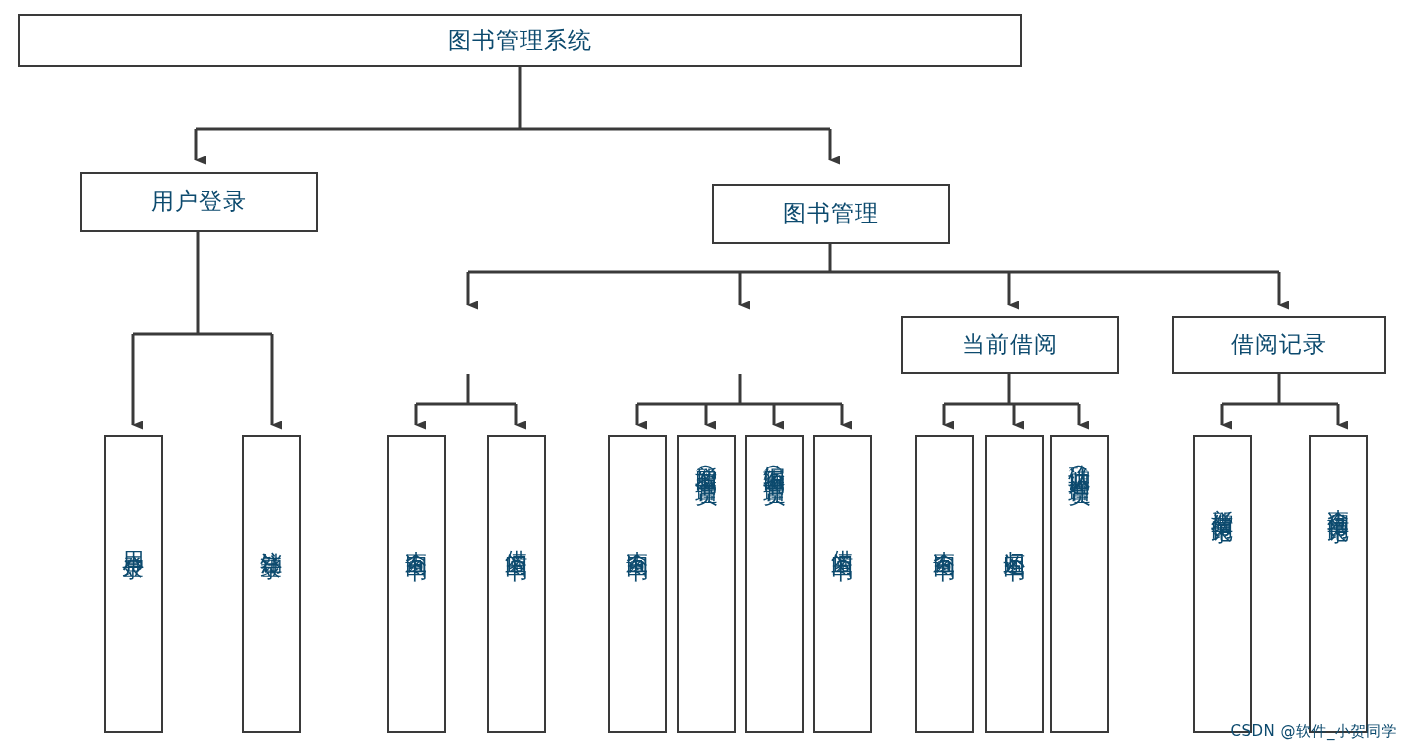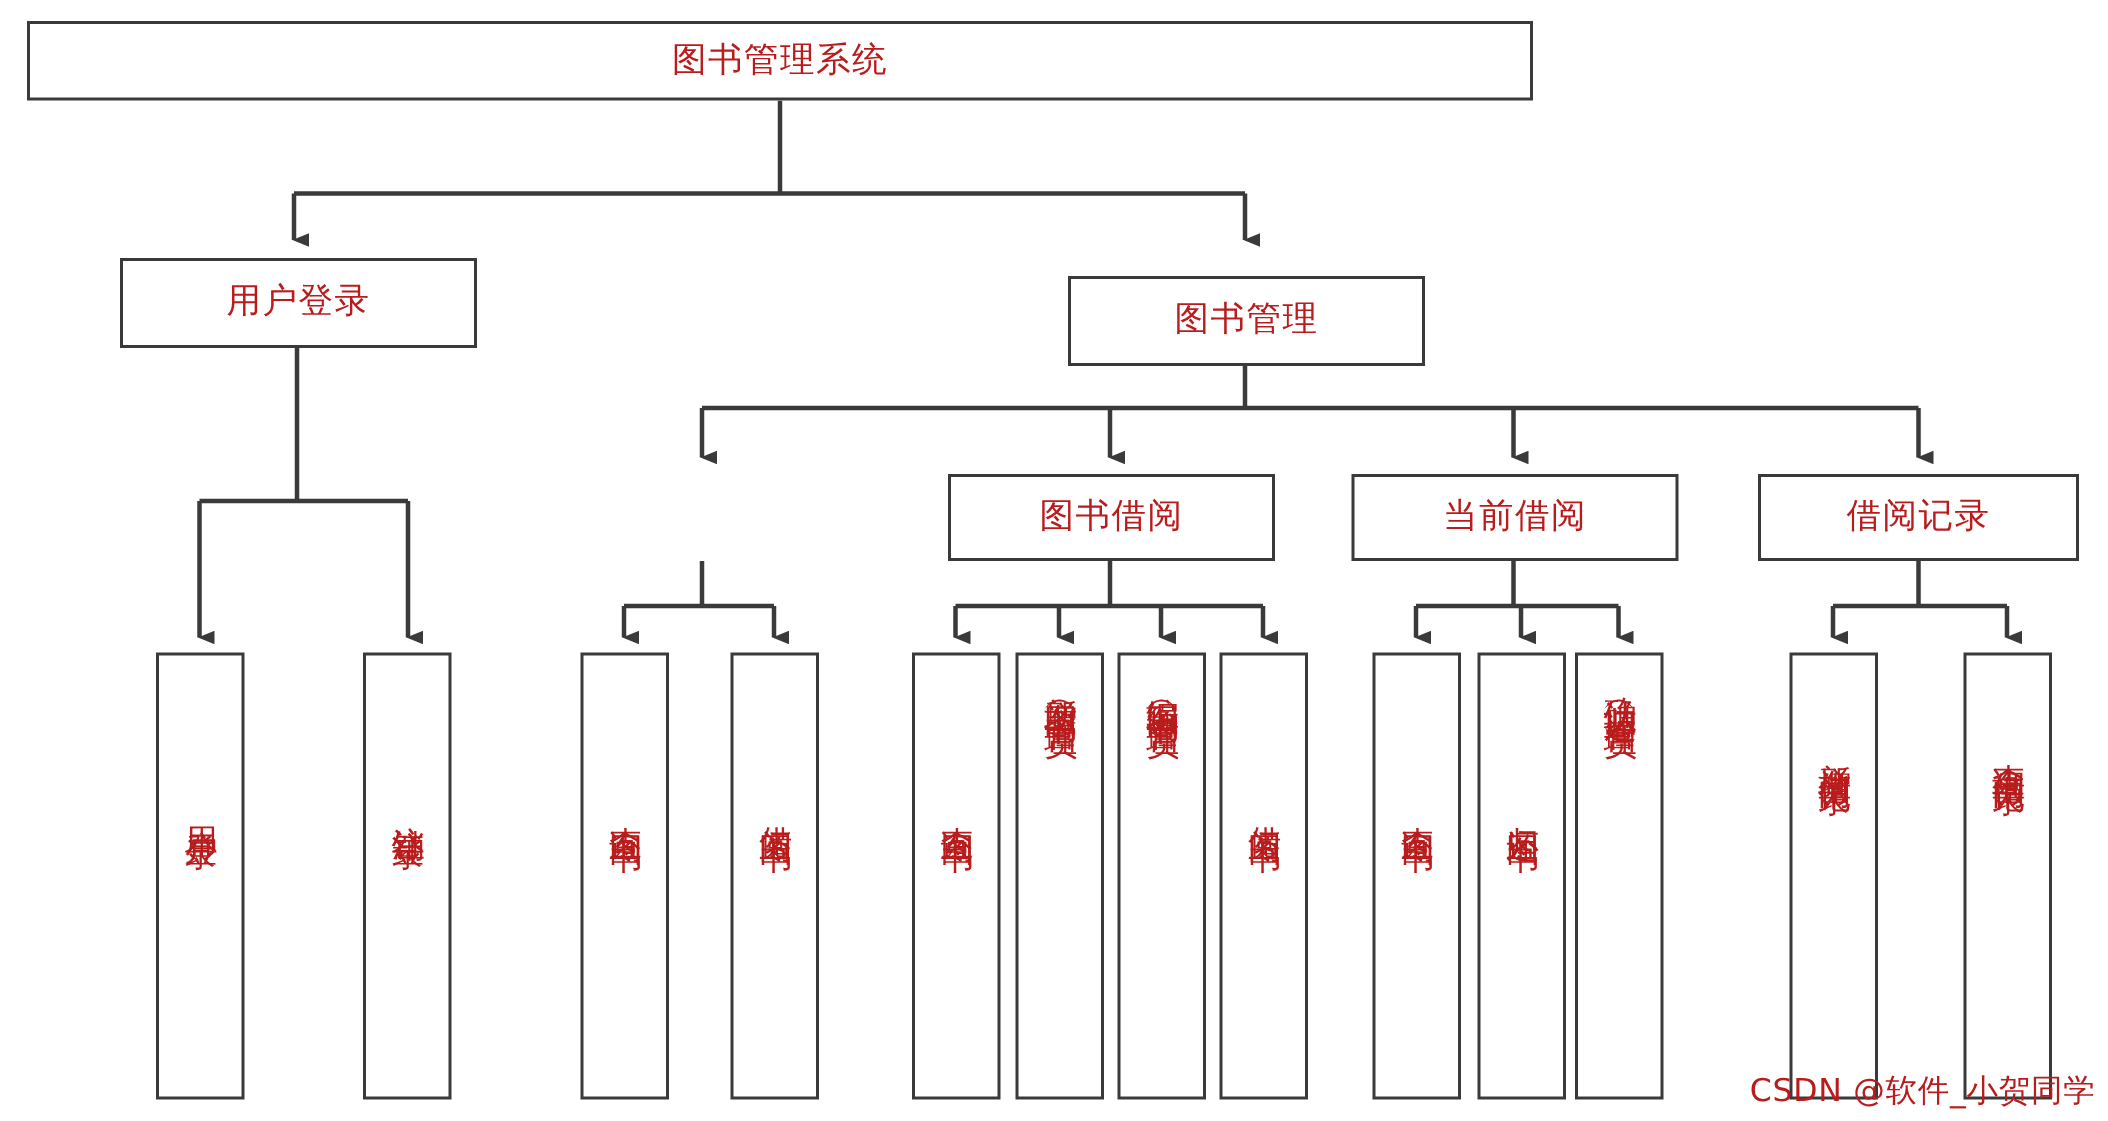--- a/index.html
+++ b/index.html
@@ -26,21 +26,21 @@
     pointer-events: none;
   }
   .node {
     position: absolute;
     box-sizing: border-box;
     background: #ffffff;
     border: 2px solid #3a3a3a;
     display: flex;
     align-items: center;
     justify-content: center;
-    color: #b91c1c;
+    color: #0c4a6e;
   }
   .node.horiz {
     font-size: 23px;
     letter-spacing: 1px;
     line-height: 1.2;
   }
   .node.root {
     font-size: 23px;
   }
   .node.leaf {
@@ -63,22 +63,22 @@
   .node.leaf.short .vtext {
     padding-top: 86px;
   }
   .node.leaf.med .vtext {
     padding-top: 44px;
   }
   #watermark {
     position: absolute;
     right: 8px;
     bottom: 6px;
-    font-size: 21px;
-    color: #b91c1c;
+    font-size: 15px;
+    color: #0c4a6e;
     letter-spacing: 0.5px;
     white-space: nowrap;
   }
 </style>
 </head>
 <body>
 
 <div id="diagram-root">
 
   <svg id="edge-layer" viewBox="0 0 1405 747" xmlns="http://www.w3.org/2000/svg">
@@ -135,23 +135,20 @@
     <span>图书管理系统</span>
   </div>
 
   <div class="node horiz" style="left:80px; top:172px; width:238px; height:60px;">
     <span>用户登录</span>
   </div>
   <div class="node horiz" style="left:712px; top:172px; width:238px; height:60px;margin-top:12px;">
     <span>图书管理</span>
   </div>
 
-  <div class="node horiz" style="left:632px; top:316px; width:218px; height:58px;">
-    <span>图书借阅</span>
-  </div>
   <div class="node horiz" style="left:901px; top:316px; width:218px; height:58px;">
     <span>当前借阅</span>
   </div>
   <div class="node horiz" style="left:1172px; top:316px; width:214px; height:58px;">
     <span>借阅记录</span>
   </div>
 
   <div class="node leaf short" style="left:104px; top:435px; width:59px; height:298px;">
     <span class="vtext">用户登录</span>
   </div>

